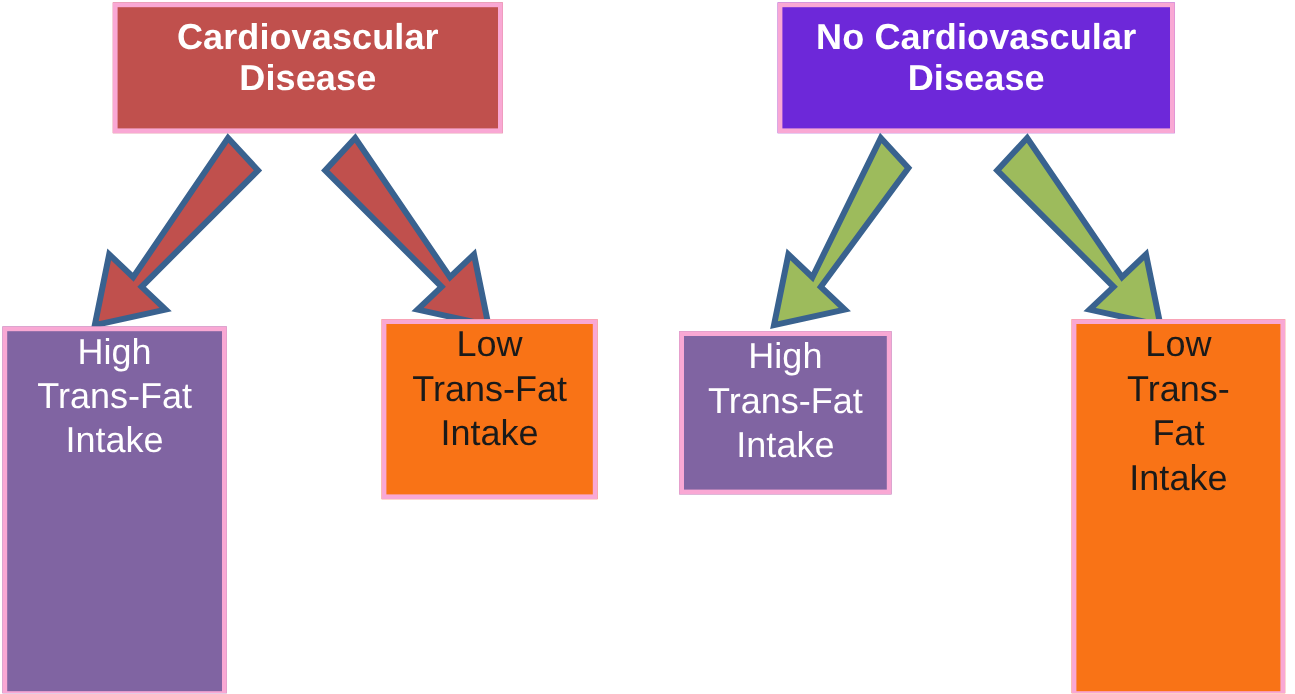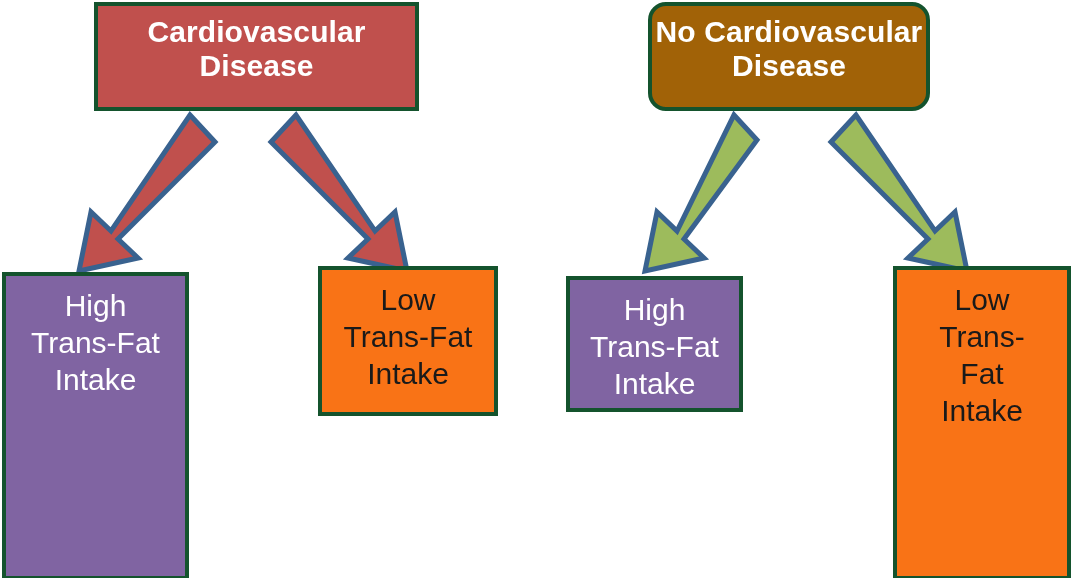--- a/index.html
+++ b/index.html
@@ -17,53 +17,52 @@
     background: #ffffff;
     overflow: hidden;
   }
   .node {
     position: absolute;
     box-sizing: border-box;
     display: flex;
     align-items: flex-start;
     justify-content: center;
     text-align: center;
-    border: 4px solid #14532d;
+    border: 4px solid #f9a8d4;
   }
   .node .label {
     display: block;
     width: 100%;
   }
   
   .top-node {
     font-weight: bold;
     color: #ffffff;
     font-size: 30px;
     line-height: 1.14;
     letter-spacing: 0.1px;
   }
   .top-node .label { padding-top: 9px; }
 
   #node-cvd {
     left: 94px;  top: 2px;  width: 325px;  height: 109px;
     background: #c0504d;
   }
   #node-nocvd {
-    left: 648px; top: 2px;  width: 282px;  height: 109px;
-    background: #a16207;
-    border-radius: 18px;
+    left: 648px; top: 2px;  width: 331px;  height: 109px;
+    background: #6d28d9;
   }
 
   
   .bottom-node {
     font-weight: normal;
     font-size: 30px;
     line-height: 1.23;
   }
-  .bottom-node .label { padding-top: 12px; }
+  .bottom-node .label { padding-top: 0; }
 
   .filled { background: #8064a2; color: #ffffff; }
   .hollow { background: #f97316; color: #1a1a1a; }
 
   #node-high-1 {
     left: 2px;   top: 272px; width: 187px; height: 308px;
   }
   #node-low-1 {
     left: 318px; top: 266px; width: 180px; height: 150px;
   }

